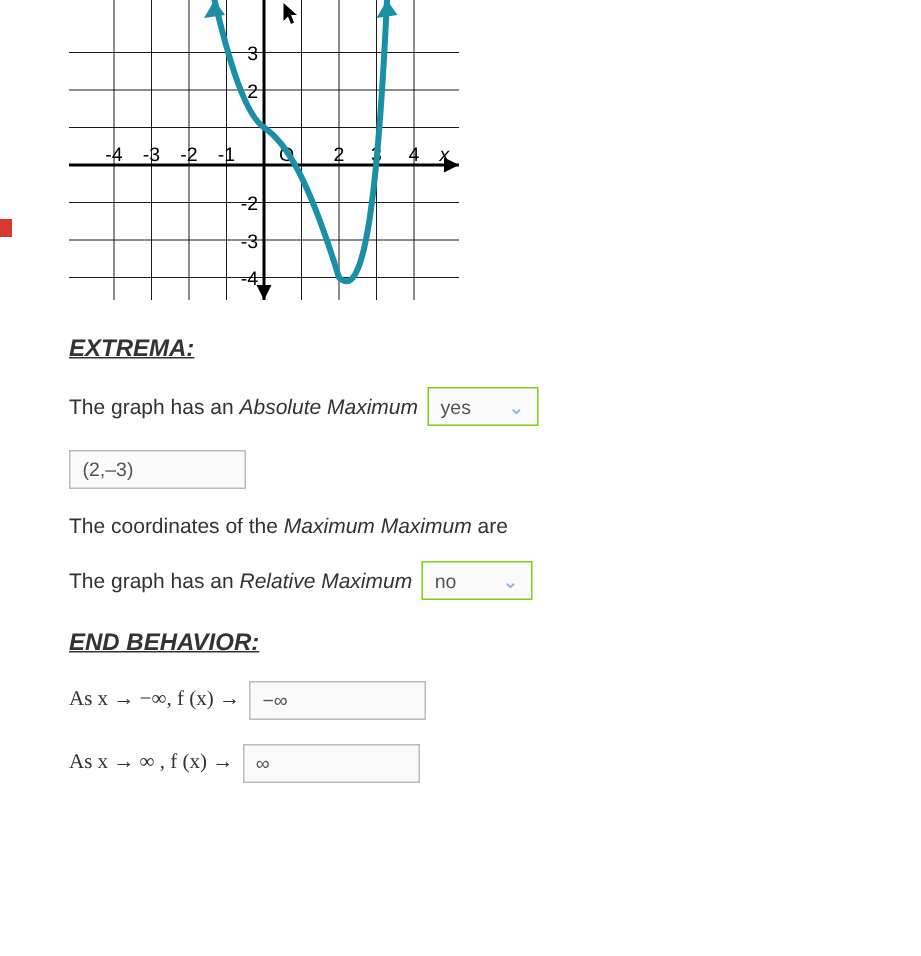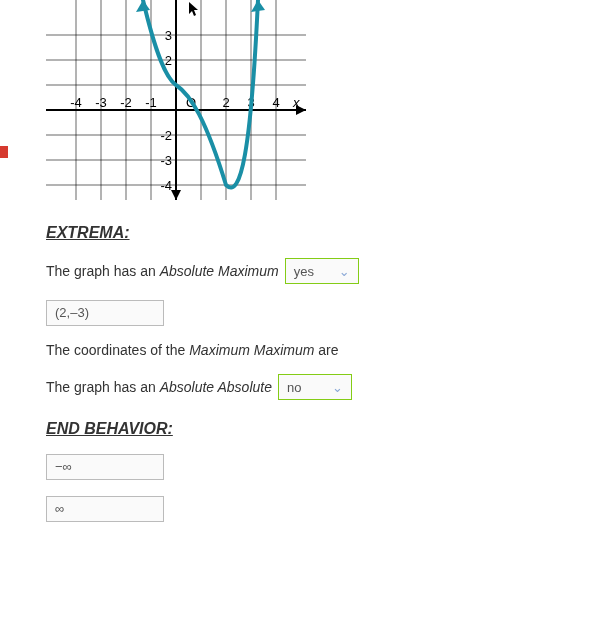--- a/index.html
+++ b/index.html
@@ -165,34 +165,36 @@
   </div>
 
   <div class="line">
     <span class="textspan">
       <span>The coordinates of the </span><em>Maximum Maximum</em><span> are</span>
     </span>
   </div>
 
   <div class="line">
     <span class="textspan">
-      <span>The graph has an </span><em>Absolute Absolute</em>
+      <span>The graph has an </span><em>Relative Maximum</em>
     </span>
     <span class="selectbox">
       <span>no</span>
       <span class="chev">⌄</span>
     </span>
   </div>
 
   <div class="heading">END BEHAVIOR:</div>
 
   <div class="line">
+    <span class="textspan" style="font-family:'Times New Roman',serif">As x → −∞, f (x) →</span>
     <span class="inputbox">
       <span>−∞</span>
     </span>
   </div>
 
   <div class="line">
+    <span class="textspan" style="font-family:'Times New Roman',serif">As x → ∞ , f (x) →</span>
     <span class="inputbox">
       <span>∞</span>
     </span>
   </div>
 </div>
 
 </body></html>

